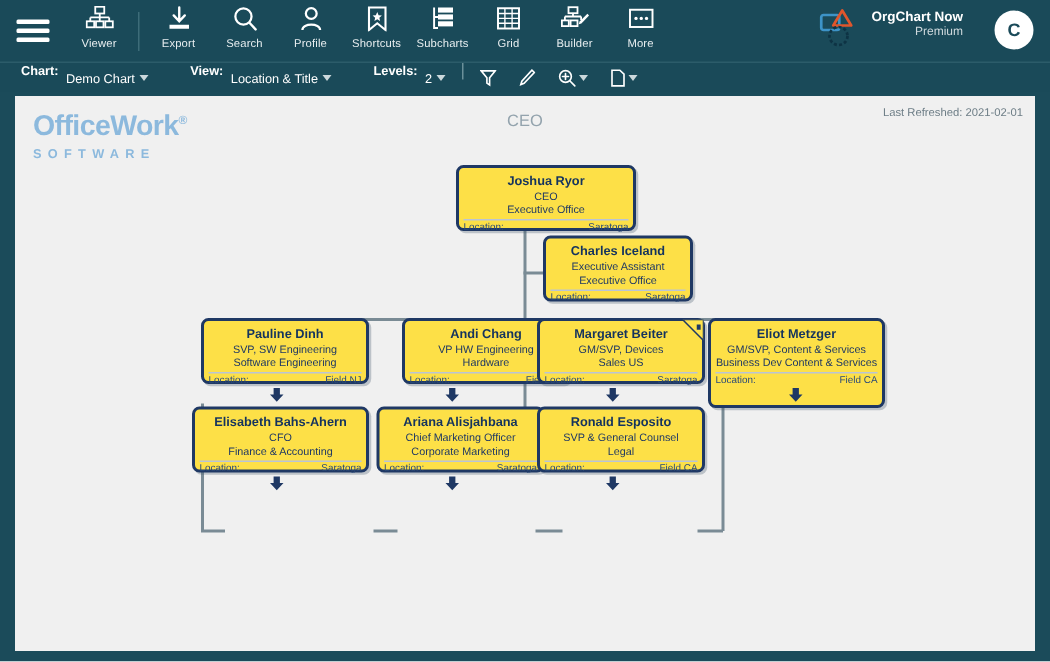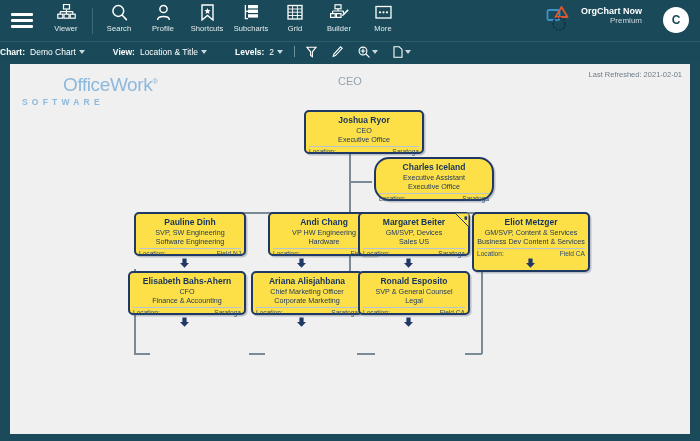--- a/index.html
+++ b/index.html
@@ -31,36 +31,36 @@
   .brand-mark { width: 30px; height: 30px; position: relative; }
   .brand-txt { text-align: right; padding-top: 2px; }
   .brand-name { font-size: 9px; font-weight: bold; color: #ffffff; line-height: 1.15; }
   .brand-sub { font-size: 8px; color: #cfd9dd; line-height: 1.3; }
   .avatar { position: absolute; right: 11px; top: 7px; width: 26px; height: 26px; border-radius: 50%;
     background: #ffffff; color: #1a4a59; font-size: 12px; font-weight: bold;
     display: flex; align-items: center; justify-content: center; cursor: pointer; }
 
   
   .chartbar { position: absolute; left: 0; top: 41px; width: 700px; height: 20px;
-    background: #1a4a59; display: flex; align-items: center; 
+    background: #1a4a59; display: flex; padding-left: 14px;
     border-top: 1px solid #2c5c6a; font-size: 8.5px; color: #ffffff; gap: 5px; }
   .cb-label { font-weight: bold; color: #ffffff; }
   .cb-value { color: #ffffff; }
   .cb-drop { display: flex; align-items: center; gap: 3px; cursor: pointer; }
   .caret { width: 0; height: 0; border-left: 3.5px solid transparent; border-right: 3.5px solid transparent;
     border-top: 4px solid #cbd8dc; }
   .cb-gap { width: 18px; }
   .cb-pipe { width: 1px; height: 11px; background: #6b909a; margin: 0 6px; }
   .cb-ic { cursor: pointer; display: flex; align-items: center; gap: 2px; margin-right: 10px; }
 
   
   .canvas { position: absolute; left: 10px; top: 64px; width: 680px; height: 370px;
     background: #f0f0f0; overflow: hidden; }
   .logo { position: absolute; left: 12px; top: 10px; }
-  .logo-main { font-size: 19px; font-weight: normal; color: #8cb9dd; letter-spacing: -0.4px; margin-left: 41px; }
+  .logo-main { font-size: 19px; font-weight: bold; color: #8cb9dd; letter-spacing: -0.4px; }
   .logo-main sup { font-size: 8px; vertical-align: super; }
   .logo-sub { font-size: 8.5px; font-weight: bold; color: #8cb9dd; letter-spacing: 4.2px; margin-top: 1px; }
   .ceo-title { position: absolute; left: 0; top: 11px; width: 680px; text-align: center;
     font-size: 11px; color: #93a3ad; }
   .refreshed { position: absolute; right: 8px; top: 6px; font-size: 7.5px; color: #6d7d86; }
 
   
   .node { position: absolute; background: #fde047; border: 2px solid #1f3864; border-radius: 5px;
     box-shadow: 1.5px 1.5px 0 rgba(70,90,110,.30); cursor: pointer; overflow: visible; }
   .node .nm { text-align: center; font-size: 8.5px; font-weight: bold; color: #14335e; margin-top: 3px; }
@@ -94,20 +94,29 @@
           <rect x="0.8" y="10.2" width="5" height="4" fill="none" stroke="#fff" stroke-width="1.2"></rect>
           <rect x="7" y="10.2" width="5" height="4" fill="none" stroke="#fff" stroke-width="1.2"></rect>
           <rect x="13.2" y="10.2" width="5" height="4" fill="none" stroke="#fff" stroke-width="1.2"></rect>
         </svg>
       </span>
       <span class="lb">Viewer</span>
     </div>
 
     <div class="tb-sep"></div>
 
+    <div class="tb-item">
+      <span class="ic">
+        <svg width="17" height="17" viewBox="0 0 17 17">
+          <path d="M8.5 1 V9.5 M4.8 6.3 L8.5 10.2 L12.2 6.3" stroke="#fff" stroke-width="1.6" fill="none" stroke-linecap="round"></path>
+          <path d="M2 12.5 H15 V15.2 H2 Z" fill="#fff"></path>
+        </svg>
+      </span>
+      <span class="lb">Export</span>
+    </div>
 
     <div class="tb-item">
       <span class="ic">
         <svg width="17" height="17" viewBox="0 0 17 17">
           <circle cx="7.3" cy="7" r="5.4" fill="none" stroke="#fff" stroke-width="1.5"></circle>
           <path d="M11.3 11.2 L15.4 15.6" stroke="#fff" stroke-width="1.6" stroke-linecap="round"></path>
         </svg>
       </span>
       <span class="lb">Search</span>
     </div>
@@ -275,21 +284,21 @@
     <div class="node" style="left:294px; top:46px; width:120px; height:44px;">
       <div class="nm">Joshua Ryor</div>
       <div class="ti">CEO</div>
       <div class="dp">Executive Office</div>
       <div class="loc">
         <span>Location:</span>
         <span>Saratoga</span>
       </div>
     </div>
 
-    <div class="node" style="left:364px; top:93px; width:120px; height:44px;border-radius:15px;">
+    <div class="node" style="left:352px; top:93px; width:100px; height:44px;">
       <div class="nm">Charles Iceland</div>
       <div class="ti">Executive Assistant</div>
       <div class="dp">Executive Office</div>
       <div class="loc">
         <span>Location:</span>
         <span>Saratoga</span>
       </div>
     </div>
 
     <div class="node" style="left:124px; top:148px; width:112px; height:44px;">

